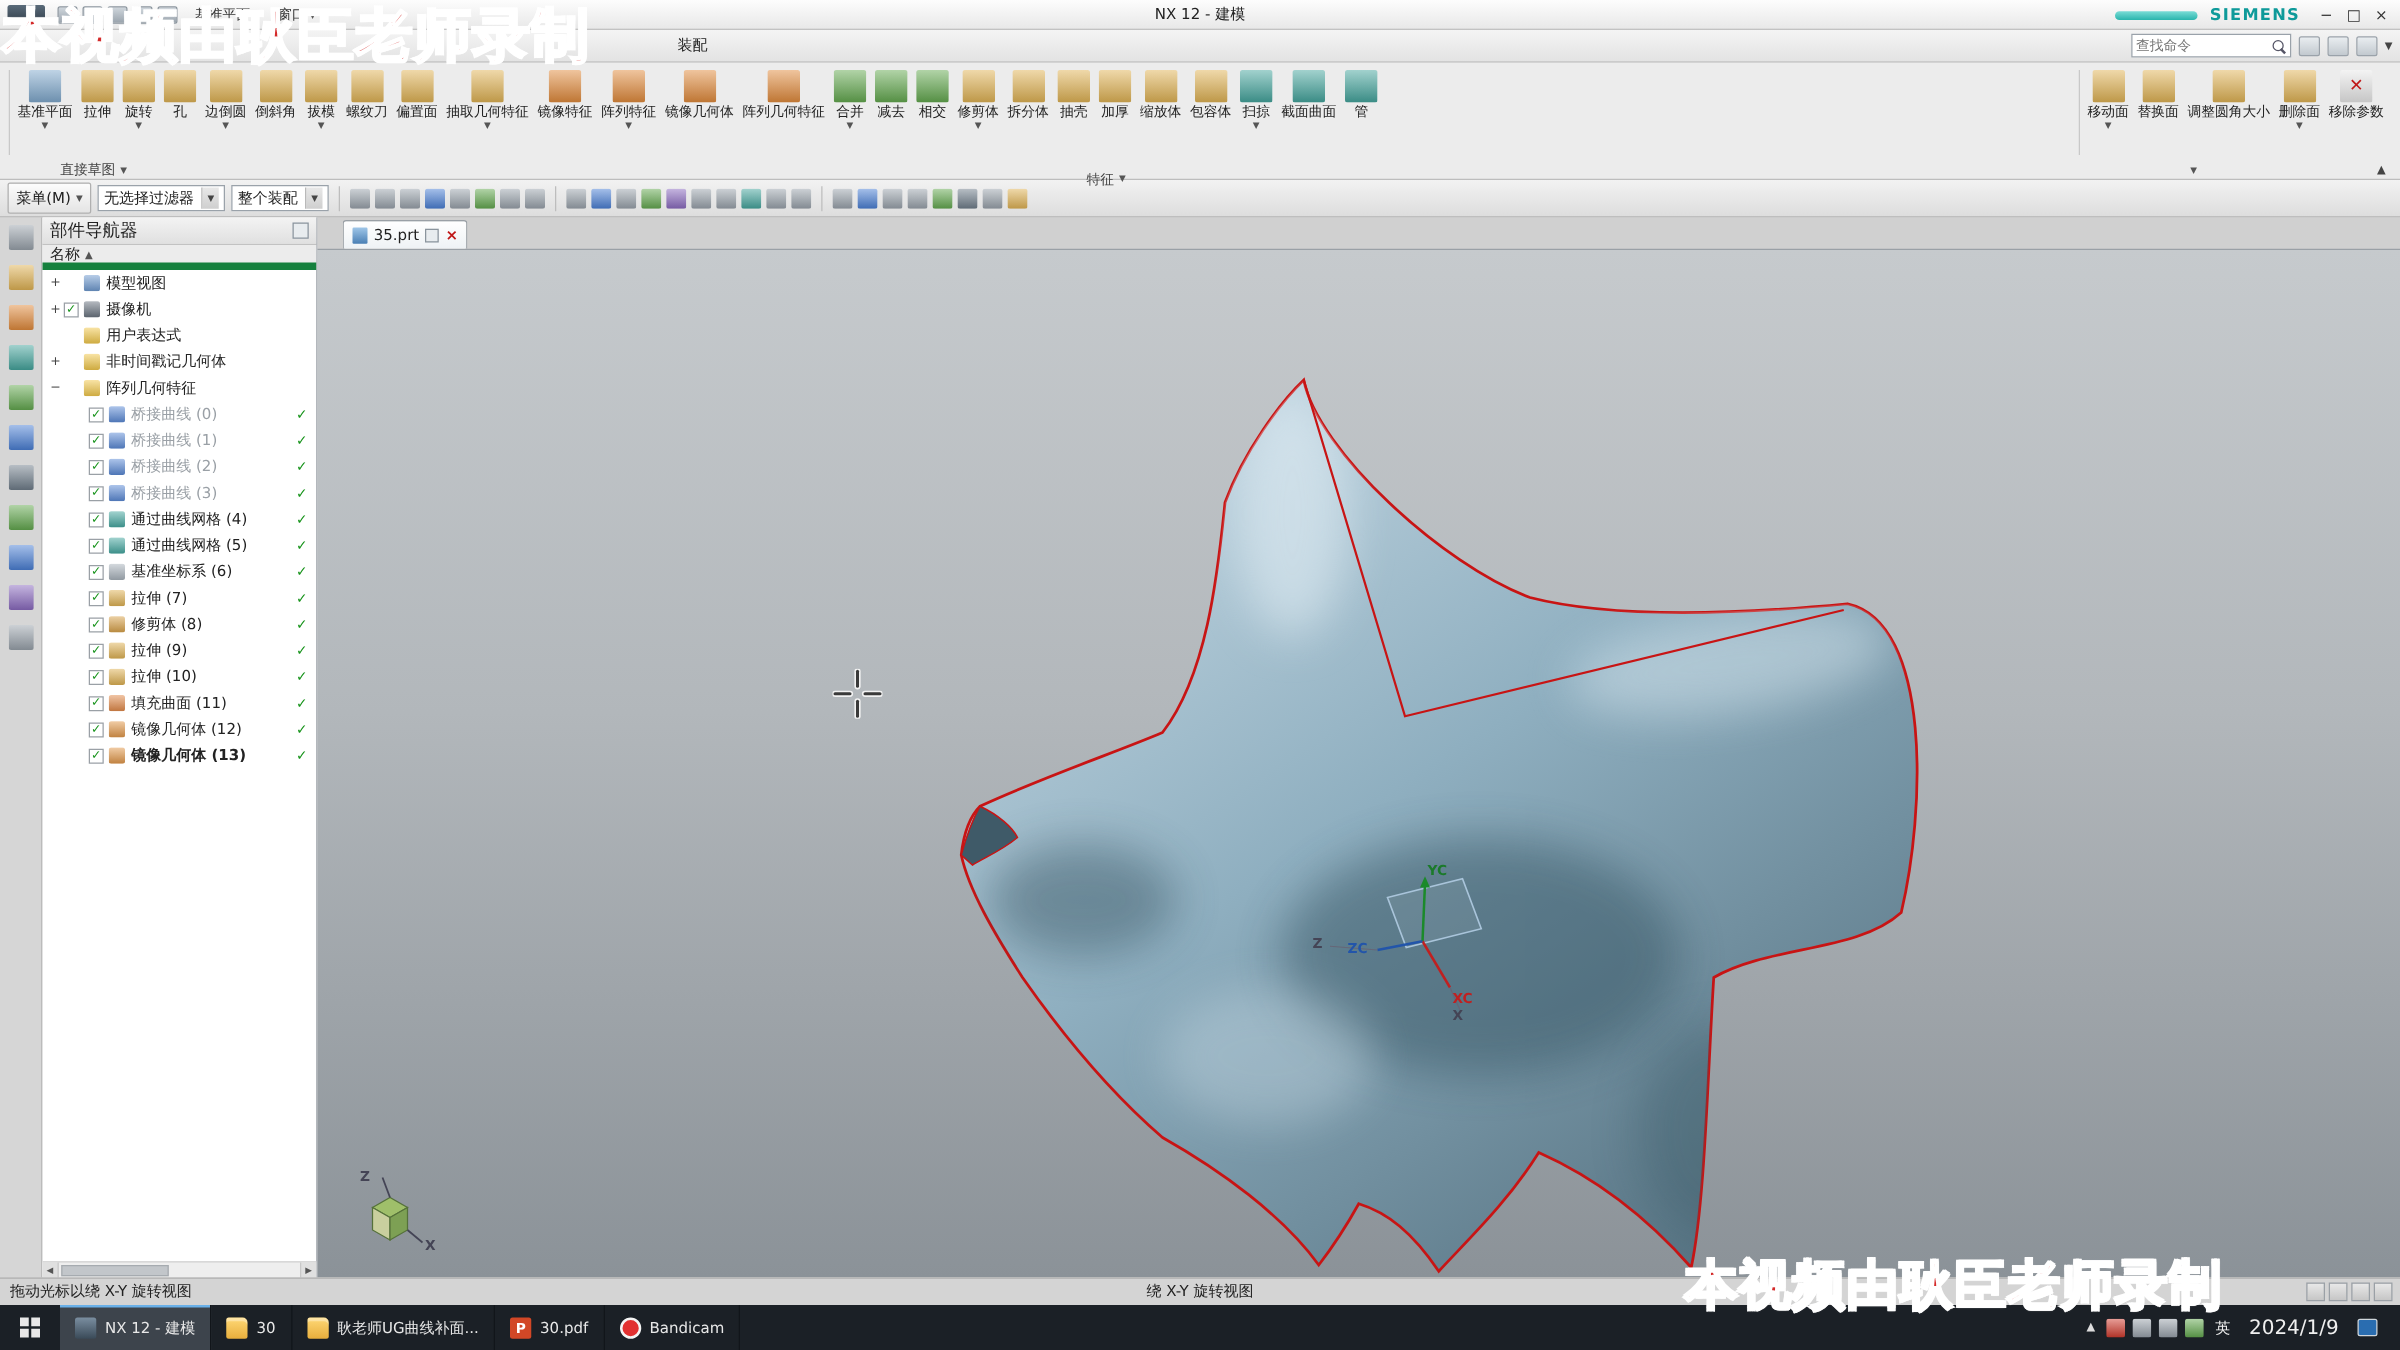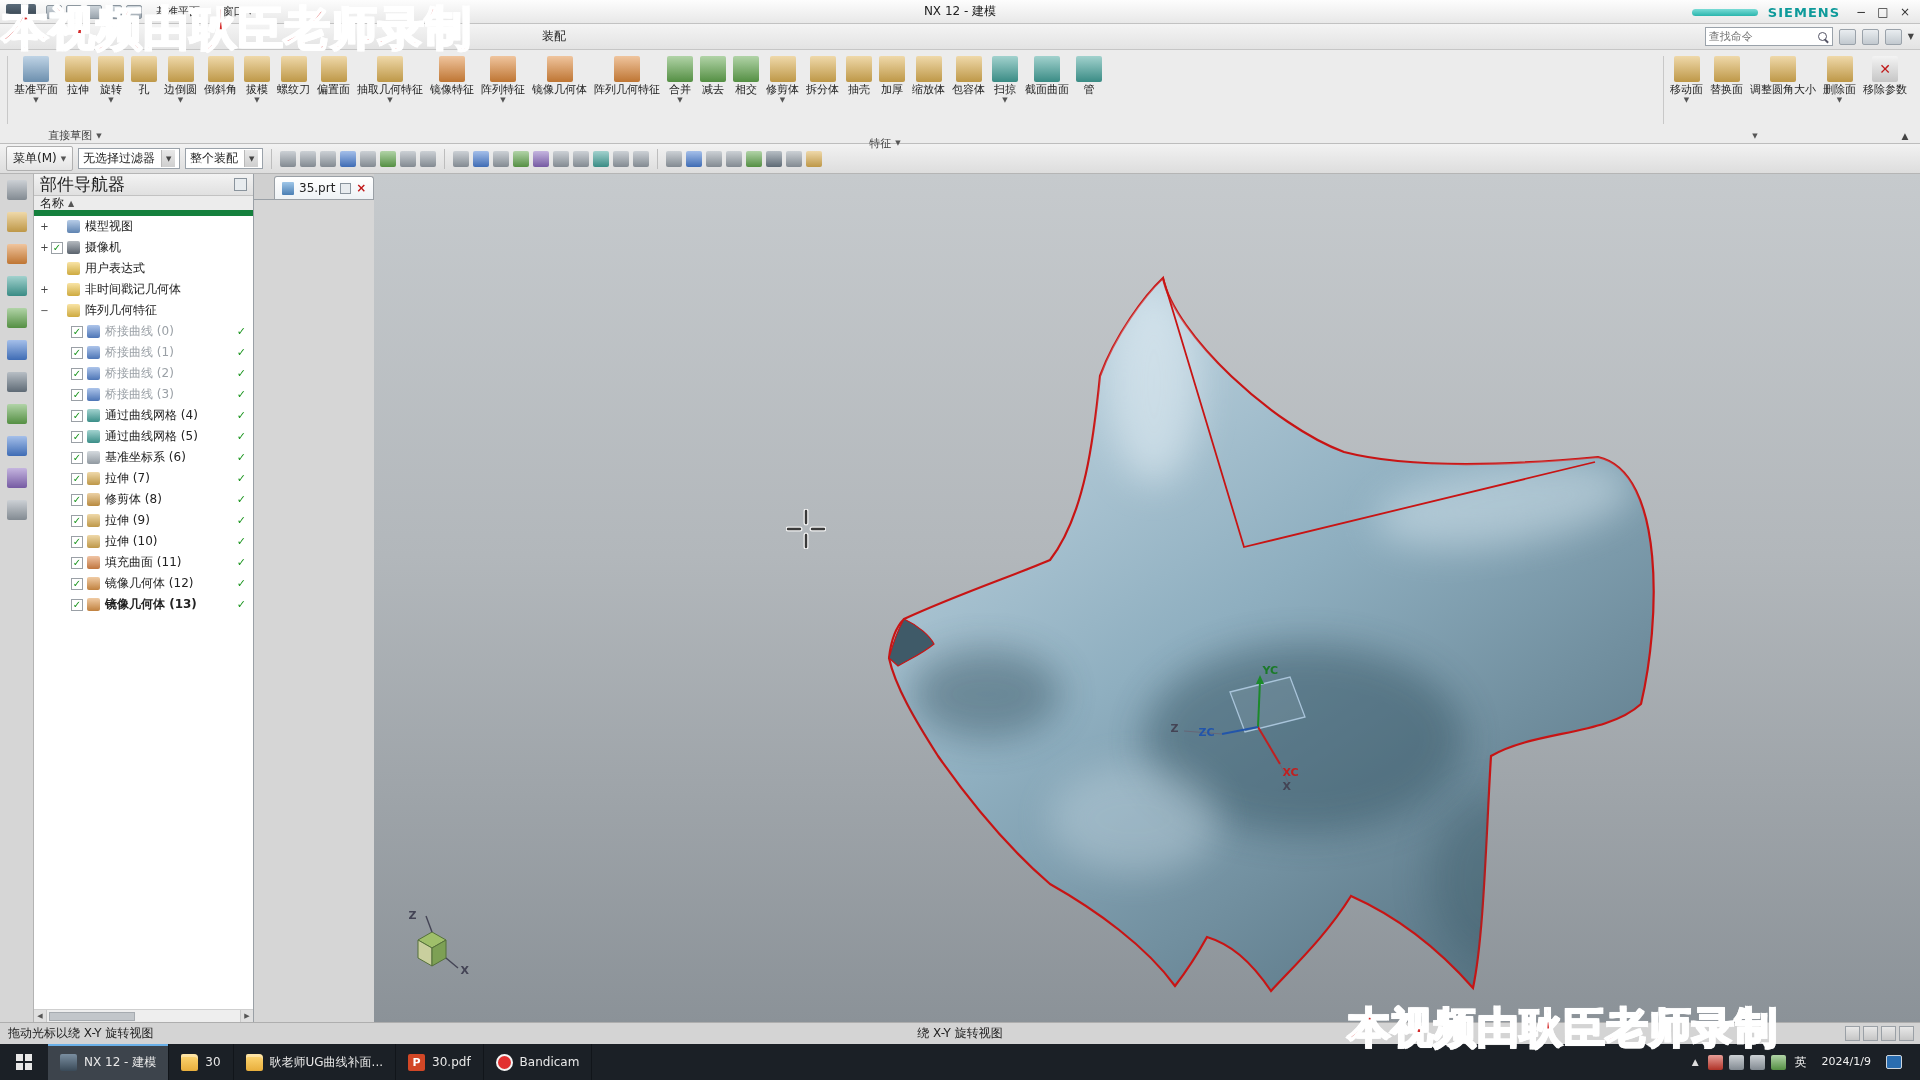--- a/index.html
+++ b/index.html
@@ -84,21 +84,21 @@
   .sel-dd .arrow { width:14px; height:17px; background:linear-gradient(#e8e8e8,#cfcfcf); border-left:1px solid #b9b9b9; display:flex; align-items:center; justify-content:center; font-size:7px; color:#444; }
   .sicon { width:16px; height:16px; }
   .sep { width:1px; height:20px; background:#bdbdbd; margin:0 3px; }
 
   
   .main { height:848px; display:flex; }
   .rail { width:34px; background:#d6d6d6; border-right:1px solid #b3b3b3; display:flex; flex-direction:column; align-items:center; padding-top:6px; gap:12px; }
   .railicon { width:20px; height:20px; }
 
   .navigator { width:220px; background:#fff; border-right:1px solid #9aa0a6; display:flex; flex-direction:column; }
-  .nav-title { height:22px; background:linear-gradient(#f3f3f3,#e0e0e0); border-bottom:1px solid #c2c2c2; display:flex; align-items:center; padding:0 6px; font-size:17px; }
+  .nav-title { height:22px; background:linear-gradient(#f3f3f3,#e0e0e0); border-bottom:1px solid #c2c2c2; display:flex; align-items:center; padding:0 6px; font-size:14px; }
   .nav-title .pin { margin-left:auto; width:13px; height:13px; border:1px solid #8a949d; background:#e8ecef; }
   .nav-cols { height:20px; background:#ececec; border-bottom:6px solid #15803d; display:flex; align-items:center; padding:0 6px; gap:4px; font-size:12px; }
   .sortglyph { font-size:8px; color:#555; }
   .tree { flex:1; overflow:hidden; position:relative; }
   .trow { position:relative; display:flex; align-items:center; height:21px; padding-left:4px; white-space:nowrap; }
   .trow.ind1 { padding-left:24px; }
   .exp { width:13px; font-size:10px; color:#444; text-align:center; }
   .cbx { visibility:hidden; width:12px; height:12px; border:1px solid #9aa0a6; background:#fff; color:#18941c; font-size:10px; line-height:10px; text-align:center; margin-right:4px; flex:none; }
   .trow.hascb .cbx { visibility:visible; }
   .mini { width:13px; height:13px; margin-right:5px; flex:none; }
@@ -107,21 +107,21 @@
   .trow.bold .tlbl { font-weight:bold; }
   .rchk { visibility:hidden; position:absolute; right:7px; color:#18941c; font-weight:bold; font-size:11px; }
   .trow.hascheck .rchk { visibility:visible; }
   .hscroll { height:13px; background:#eeeeee; border-top:1px solid #cfcfcf; display:flex; align-items:center; }
   .harrow { width:13px; height:12px; font-size:7px; color:#555; display:flex; align-items:center; justify-content:center; background:#e0e0e0; border-right:1px solid #c8c8c8; }
   .harrow.right { margin-left:auto; border-left:1px solid #c8c8c8; border-right:none; }
   .hthumb { width:86px; height:9px; background:#c2c6ca; border:1px solid #a6abb0; margin-left:2px; }
   .nsec { height:25px; border-top:1px solid #c8c8c8; display:flex; align-items:center; padding:0 8px; background:#f4f6f8; color:#16466e; }
   .nsec .chev { margin-left:auto; width:7px; height:7px; border-right:2px solid #3a6ea5; border-bottom:2px solid #3a6ea5; transform:rotate(45deg) translateY(-2px); }
 
-  .vp-col { flex:1; display:flex; }
+  .vp-col { flex:1; display:flex; flex-direction:column; }
   .ptab-row { height:26px; background:#d0d0d0; border-bottom:1px solid #9aa0a6; display:flex; align-items:flex-end; padding-left:20px; }
   .ptab { height:23px; background:linear-gradient(#ffffff,#eef2f5); border:1px solid #9aa0a6; border-bottom:none; border-radius:3px 3px 0 0; display:flex; align-items:center; gap:5px; padding:0 7px; font-size:12px; }
   .doc-ic { width:12px; height:13px; background:linear-gradient(#9fc6e8,#4a7fb4); border-radius:1px; }
   .detach-ic { width:11px; height:11px; border:1px solid #8a949d; background:#e8ecef; }
   .tab-close { color:#c01818; font-weight:bold; font-size:12px; }
   .canvas { flex:1; position:relative; background:linear-gradient(180deg,#c6cacd 0%,#b2b7bb 45%,#8b9298 100%); overflow:hidden; }
   .canvas svg.model { position:absolute; left:0; top:0; }
   .crosshair { position:absolute; left:412px; top:335px; width:40px; height:40px; }
   .triad-lbl { position:absolute; font-size:11px; font-weight:bold; }
 
@@ -142,21 +142,21 @@
   .ticon.k-nx { background:linear-gradient(#7a8ea0,#3a4a58); }
   .ticon.k-folder { background:linear-gradient(#ffd977,#e8ae3c); box-shadow:inset 0 3px 0 rgba(255,255,255,.35); border-radius:2px 4px 2px 2px; }
   .ticon.k-ppt { background:#d24726; position:relative; }
   .ticon.k-ppt::after { content:"P"; position:absolute; inset:0; display:flex; align-items:center; justify-content:center; color:#fff; font-weight:bold; font-size:11px; }
   .ticon.k-bandicam { background:#e23030; border:2px solid #f4f4f4; border-radius:50%; }
   .tlabel { overflow:hidden; text-overflow:ellipsis; }
   .tray { margin-left:auto; display:flex; align-items:center; gap:9px; padding-right:4px; }
   .tray-caret { font-size:9px; color:#ddd; }
   .trayicon { width:15px; height:15px; border-radius:2px; }
   .tray-lang { font-size:12px; color:#f0f0f0; }
-  .tray-date { font-size:11px; color:#f0f0f0; text-align:center; line-height:34px; padding:0 6px; }
+  .tray-date { font-size:16px; color:#f0f0f0; text-align:center; line-height:34px; padding:0 6px; }
   .notif { width:16px; height:14px; border:1px solid #cfd6dc; border-radius:2px; background:#2a6db0; }
   .desk-strip { width:5px; border-left:1px solid #3a414a; }
 
   
   .wm { position:absolute; z-index:60; color:#d42a2a; font-weight:bold; white-space:nowrap;
         -webkit-text-stroke:2px #ffffff; text-shadow:0 0 2px #fff,1px 1px 0 #fff,-1px -1px 0 #fff,1px -1px 0 #fff,-1px 1px 0 #fff; }
   .wm-top { left:2px; top:-2px; font-size:46px; letter-spacing:1px; }
   .wm-bottom { left:1348px; top:1000px; font-size:42px; letter-spacing:1px; }
 </style>
 </head>

